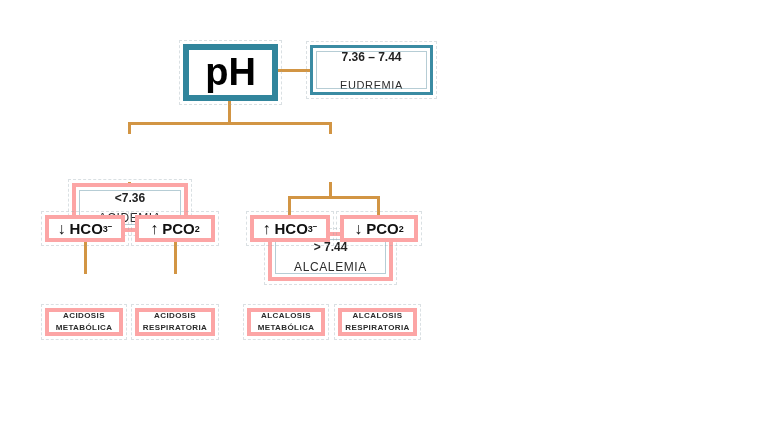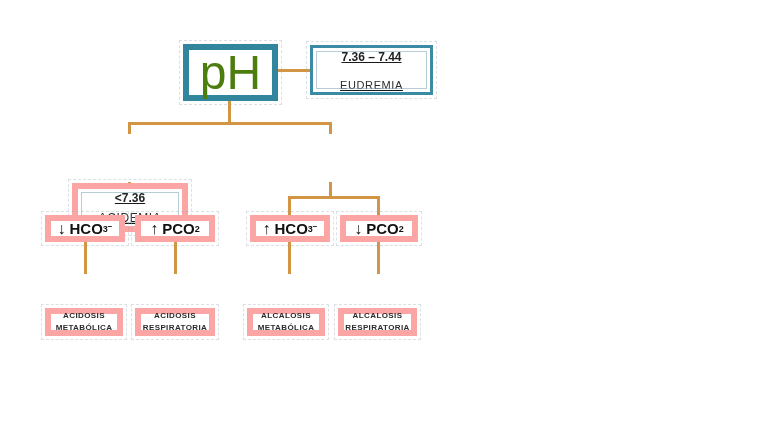--- a/index.html
+++ b/index.html
@@ -9,26 +9,26 @@
   }
   
   .box{
     position:absolute;background:#ffffff;box-sizing:border-box;
     display:flex;flex-direction:column;align-items:center;justify-content:center;
     text-align:center;
     outline:1px dashed rgba(150,168,178,0.35);outline-offset:3px;
   }
   .ph-box{
     border:6px solid #31859c;
-    font-size:48px;font-weight:400;letter-spacing:0px;color:#4d7c0f;
+    font-size:38px;font-weight:700;letter-spacing:0px;color:#000000;
     z-index:3;
   }
   .b-med{border:3px solid #3a8ba3;z-index:3;}
-  .b-thin{border:6px solid #fca5a5;z-index:3;justify-content:center;}
-  .inner-line{position:relative;text-decoration:underline;}
+  .b-thin{border:4px solid #fca5a5;z-index:3;justify-content:center;}
+  .inner-line{position:relative;}
   .inner-line::after{
     content:"";position:absolute;inset:3px;border:1px solid rgba(122,164,179,0.55);
     pointer-events:none;
   }
   .range-line{font-size:12px;font-weight:bold;color:#222;}
   .name-line{font-size:12px;font-weight:400;letter-spacing:0.6px;color:#2b2b2b;margin-top:6px;}
   .eud .range-line{font-size:12px;}
   .eud .name-line{font-size:11px;margin-top:15px;}
   .l3{flex-direction:row;font-size:15px;font-weight:600;color:#111;}
   .l3 .arrow{font-size:16px;font-weight:400;margin-right:4px;}
@@ -77,20 +77,24 @@
   <div class="box b-med inner-line eud" style="left:310px;top:45px;width:123px;height:50px">
     <div class="range-line">7.36 – 7.44</div>
     <div class="name-line">EUDREMIA</div>
   </div>
 
   <div class="box b-thin inner-line" style="left:72px;top:133px;width:116px;height:49px">
     <div class="range-line">&lt;7.36</div>
     <div class="name-line">ACIDEMIA</div>
   </div>
 
+  <div class="box b-thin inner-line" style="left:268px;top:133px;width:125px;height:49px">
+    <div class="range-line">&gt; 7.44</div>
+    <div class="name-line">ALCALEMIA</div>
+  </div>
 
   <div class="box b-thin l3" style="left:45px;top:215px;width:80px;height:27px">
     <span class="arrow">↓</span>
       <span>HCO</span>
       <sub>3</sub>
       <sup>−</sup>
   </div>
 
   <div class="box b-thin l3" style="left:135px;top:215px;width:80px;height:27px">
     <span class="arrow">↑</span>

